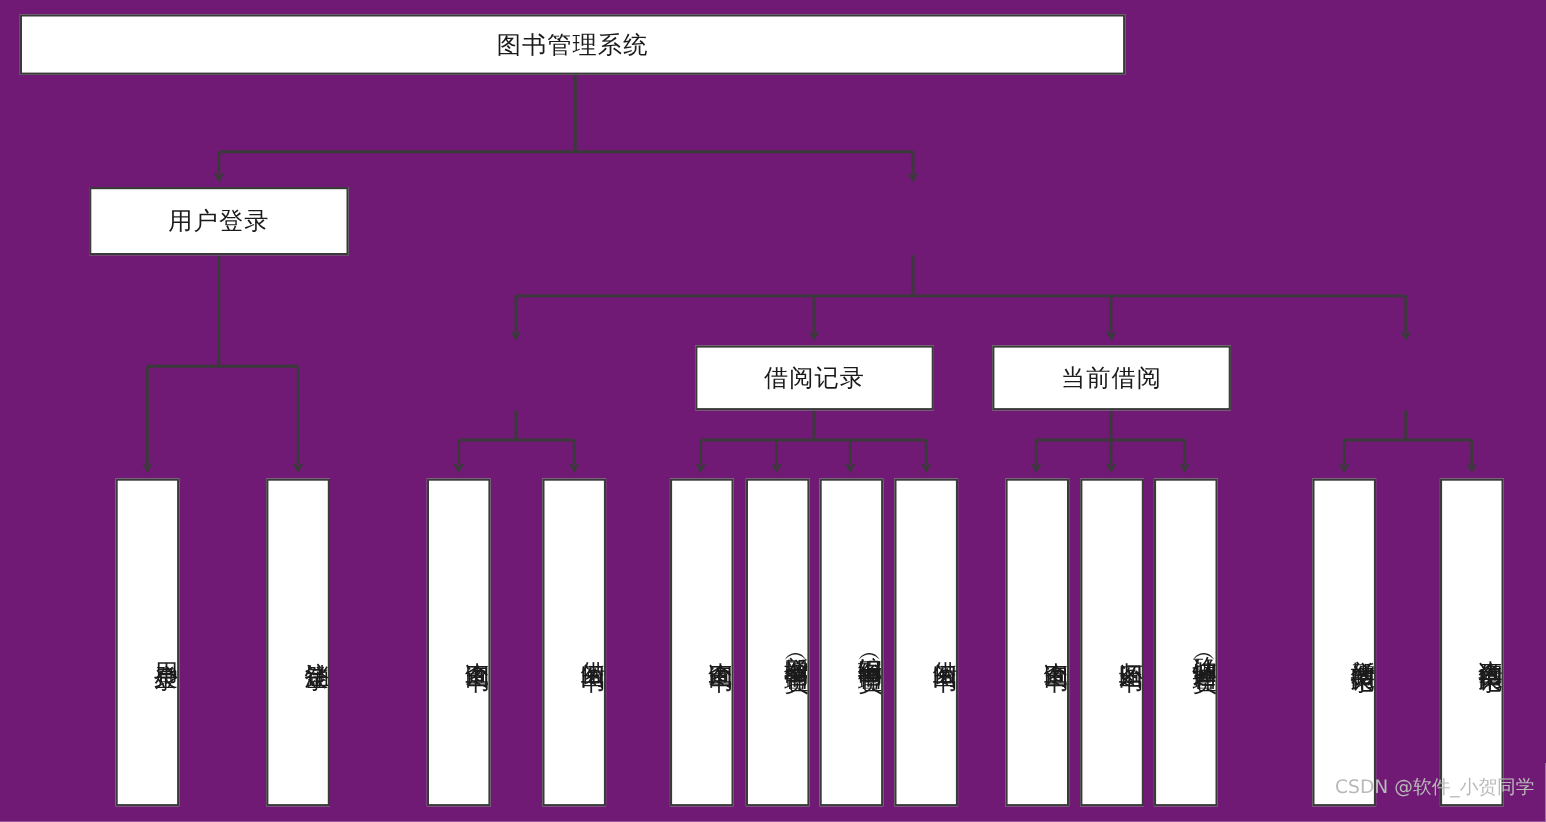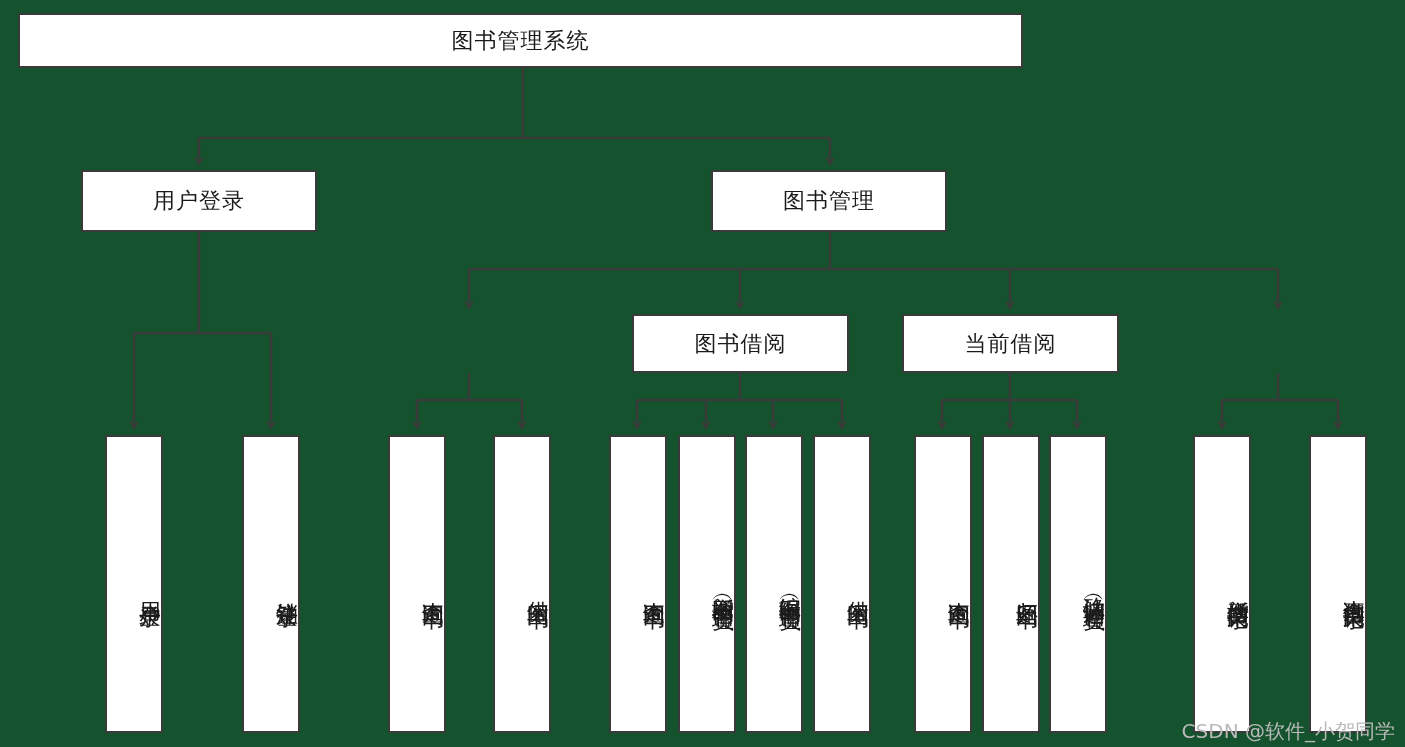--- a/index.html
+++ b/index.html
@@ -10,21 +10,21 @@
   body {
     width: 1405px;
     height: 747px;
     font-family: "DejaVu Sans", "Liberation Sans", sans-serif;
     overflow: hidden;
   }
   #diagram-root {
     position: relative;
     width: 1405px;
     height: 747px;
-    background: #14532d;
+    background: #701a75;
   }
   svg.flow {
     position: absolute;
     left: 0;
     top: 0;
     width: 1405px;
     height: 747px;
     display: block;
   }
   .node-box {
@@ -51,22 +51,22 @@
     justify-content: center;
     line-height: 1.0;
   }
   .node-label {
     display: block;
     white-space: nowrap;
   }
   .watermark {
     position: absolute;
     right: 10px;
-    bottom: 2px;
-    font-size: 20px;
+    bottom: 20px;
+    font-size: 17px;
     color: #b9b9b9;
     white-space: nowrap;
     pointer-events: none;
   }
 </style>
 </head>
 <body>
 
 <div id="diagram-root">
 
@@ -120,26 +120,23 @@
     </g>
   </svg>
 
   <div class="node-box horiz" style="left:18px; top:13px; width:1005px; height:55px;">
     <span class="node-label">图书管理系统</span>
   </div>
 
   <div class="node-box horiz" style="left:81px; top:170px; width:236px; height:62px;">
     <span class="node-label">用户登录</span>
   </div>
-  <div class="node-box horiz" style="left:711px; top:170px; width:236px; height:62px;">
-    <span class="node-label">图书管理</span>
-  </div>
 
   <div class="node-box horiz" style="left:632px; top:314px; width:217px; height:59px;">
-    <span class="node-label">图书借阅</span>
+    <span class="node-label">借阅记录</span>
   </div>
   <div class="node-box horiz" style="left:902px; top:314px; width:217px; height:59px;">
     <span class="node-label">当前借阅</span>
   </div>
 
   <div class="node-box vert" style="left:105px; top:435px; width:58px; height:298px;">
     <span class="node-label">用户登录</span>
   </div>
   <div class="node-box vert" style="left:242px; top:435px; width:58px; height:298px;">
     <span class="node-label">注销登录</span>

